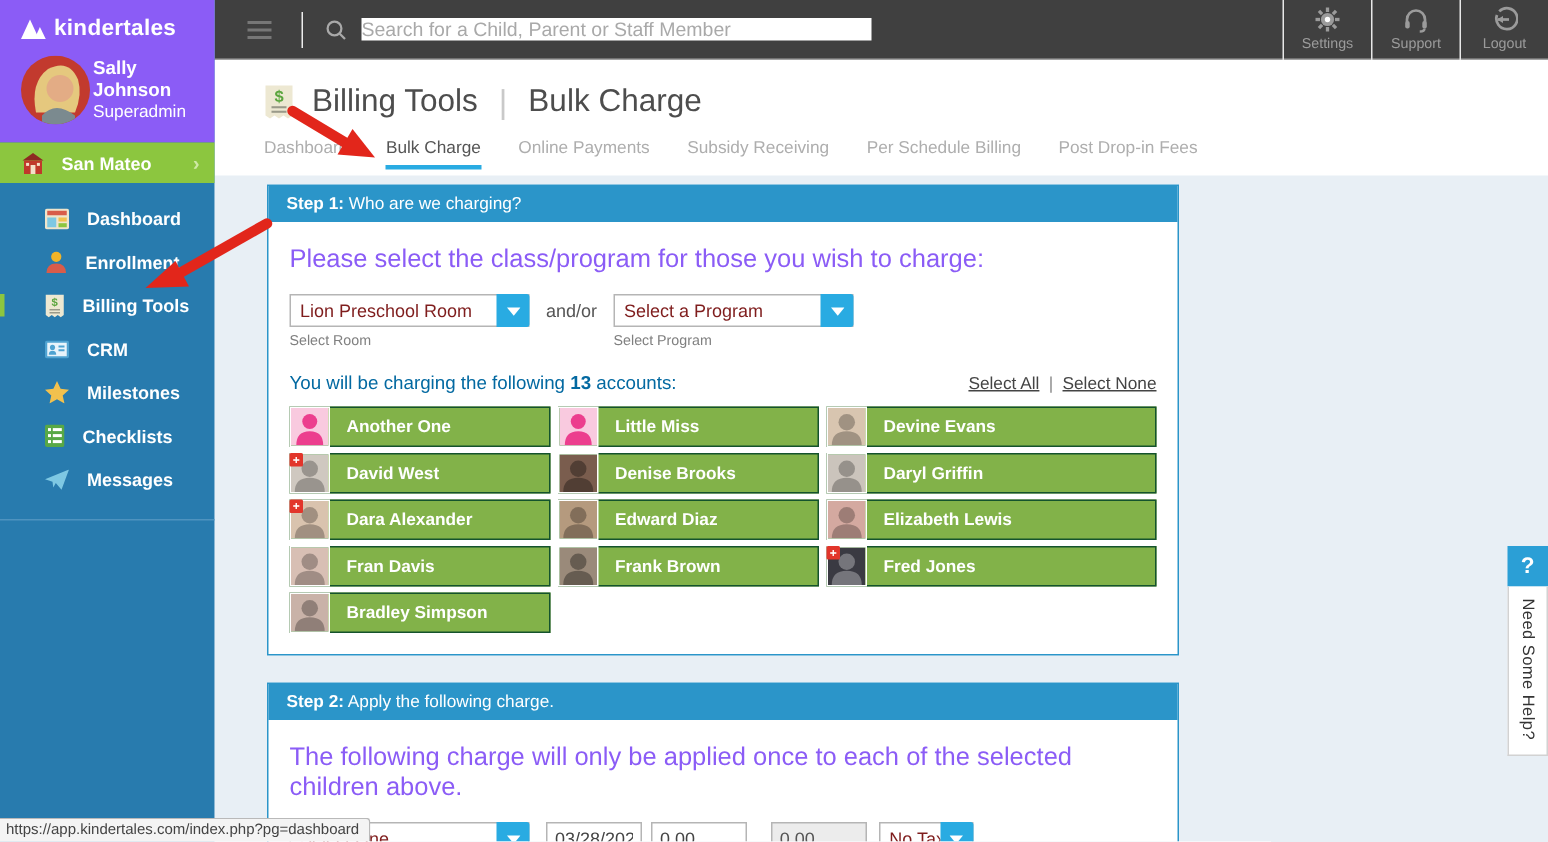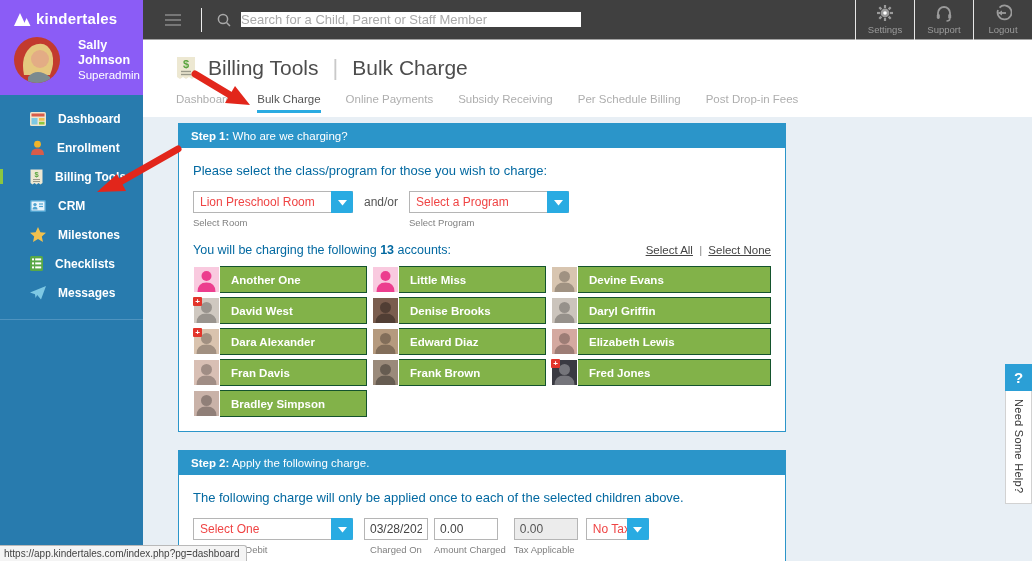--- a/index.html
+++ b/index.html
@@ -4,21 +4,21 @@
 <style>
   * { margin:0; padding:0; box-sizing:border-box; }
   html,body { width:1032px; height:561px; overflow:hidden; }
   body { font-family:"Liberation Sans", sans-serif; background:#fff; }
   .app { position:relative; width:1032px; height:561px; overflow:hidden; background:#fff; }
 
   
   .sidebar { position:absolute; left:0; top:0; bottom:0; width:143px; background:#287BAE; z-index:5; }
   .side-head { background:#8b5cf6; padding:10px 0 12px 14px; }
   .logo-row { display:flex; align-items:center; gap:5px; color:#fff; font-weight:bold; font-size:15px; letter-spacing:.2px; }
-  .user-row { display:flex; align-items:center; gap:18px; margin-top:10px;justify-content:flex-end; }
+  .user-row { display:flex; align-items:center; gap:2px; margin-top:10px;justify-content:flex-end; }
   .avatar-img { width:46px; height:46px; border-radius:50%; overflow:hidden; flex:0 0 auto; }
   .user-name { color:#fff; font-size:12.5px; font-weight:bold; line-height:15px; }
   .user-role { color:#fff; font-size:11.5px; line-height:14px; }
   .location-row { height:27px; background:#8CC63F; display:flex; align-items:center; padding:0 10px 0 14px; color:#fff; font-size:12px; font-weight:bold; cursor:pointer; }
   .location-row .loc-label { margin-left:11px; flex:1; }
   .location-row .chev { color:#cfe9a5; font-size:13px; font-weight:bold; }
   .side-nav { padding-top:9px; }
   .side-item { position:relative; display:flex; align-items:center; height:29px; padding-left:30px; color:#fff; font-size:12px; font-weight:bold; cursor:pointer; }
   .side-item .side-label { margin-left:12px; }
   .side-item.active::before { content:""; position:absolute; left:0; top:7px; bottom:7px; width:3px; background:#8CC63F; }
@@ -43,29 +43,29 @@
   .tabs { display:flex; gap:25px; margin-top:12px; }
   .tab { font-size:11.5px; color:#aeaeae; padding-bottom:5px; cursor:pointer; }
   .tab.active { color:#555; border-bottom:3px solid #29ABE2; }
 
   
   .content { position:absolute; left:143px; right:0; top:117px; bottom:0; background:#E8EFF5; padding:6px 0 0 35px; }
   .panel { width:608px; border:1px solid #2B95C9; background:#fff; margin-bottom:18px; }
   .panel-head { background:#2B95C9; color:#fff; font-size:11.5px; padding:6px 12px; }
   .panel-head b { font-weight:bold; }
   .panel-body { padding:15px 14px 14px 14px; }
-  .intro-text, .charge-note { font-size:13px; color:#0369a1; }
+  .intro-text, .charge-note { font-size:17px; color:#8b5cf6; }
 
   .controls-row { display:flex; align-items:flex-start; margin-top:13px; }
   .field { display:flex; flex-direction:column; }
   .field .f-label { font-size:9.5px; color:#808080; margin-top:4px; }
   .field .f-label.center { text-align:center; }
   .dd { display:flex; width:160px; height:22px; border:1px solid #b5b5b5; background:#fff; cursor:pointer; }
   .dd.small { width:63px; }
-  .dd .dd-val { flex:1; font-size:12px; line-height:20px; padding-left:6px; color:#ef4444; white-space:nowrap; overflow:hidden; }
+  .dd .dd-val { flex:1; font-size:12px; line-height:20px; padding-left:6px; color:#7f1d1d; white-space:nowrap; overflow:hidden; }
   .dd .dd-btn { width:22px; margin:-1px -1px -1px 0; background:#29ABE2; border-radius:0 2px 2px 0; display:flex; align-items:center; justify-content:center; }
   .andor { font-size:12px; color:#555; line-height:22px; margin:0 11px; }
   .inp { height:22px; border:1px solid #b5b5b5; font-size:12px; color:#444; padding:0 5px; font-family:"Liberation Sans",sans-serif; background:#fff; }
   .inp.gray { background:#ececec; color:#555; }
   .inp.date { width:64px; text-align:center; }
   .inp.amt { width:64px; }
 
   .charging-row { display:flex; justify-content:space-between; align-items:baseline; margin:15px 0 9px 0; }
   .charging-text { font-size:12.5px; color:#0369a1; }
   .charging-text b { font-weight:bold; }
@@ -115,20 +115,31 @@
             <path d="M10 38 Q6 18 18 9 Q32 2 38 16 Q41 26 36 38 Z" fill="#E5C87E"></path>
             <circle cx="26" cy="22" r="9" fill="#E3AC85"></circle>
             <path d="M14 40 Q23 30 36 40 L36 46 L14 46 Z" fill="#7B8A8F"></path>
           </svg>
         </div>
         <div>
           <div class="user-name">Sally Johnson</div>
           <div class="user-role">Superadmin</div>
         </div>
       </div>
+    </div>
+    <div class="location-row">
+      <svg width="16" height="14" viewBox="0 0 16 14">
+        <polygon points="8,0 15,5 1,5" fill="#8E2A22"></polygon>
+        <rect x="2" y="5" width="12" height="9" fill="#C0392B"></rect>
+        <rect x="6.4" y="8" width="3.2" height="6" fill="#F4E0C8"></rect>
+        <rect x="3.4" y="6.6" width="2" height="2" fill="#F4E0C8"></rect>
+        <rect x="10.6" y="6.6" width="2" height="2" fill="#F4E0C8"></rect>
+      </svg>
+      <span class="loc-label">San Mateo</span>
+      <span class="chev">›</span>
     </div>
     <nav class="side-nav" id="side-nav">
         <div class="side-item">
           <svg width="16" height="14" viewBox="0 0 16 14">
             <rect width="16" height="14" rx="1.5" fill="#EFE5CC"></rect>
             <rect x="1.5" y="1.5" width="13" height="3" fill="#D85C4A"></rect>
             <rect x="1.5" y="6" width="6" height="6.5" fill="#7EC8E3"></rect>
             <rect x="9" y="6" width="5.5" height="2.7" fill="#F2C14E"></rect>
             <rect x="9" y="9.8" width="5.5" height="2.7" fill="#8CC63F"></rect>
           </svg>

